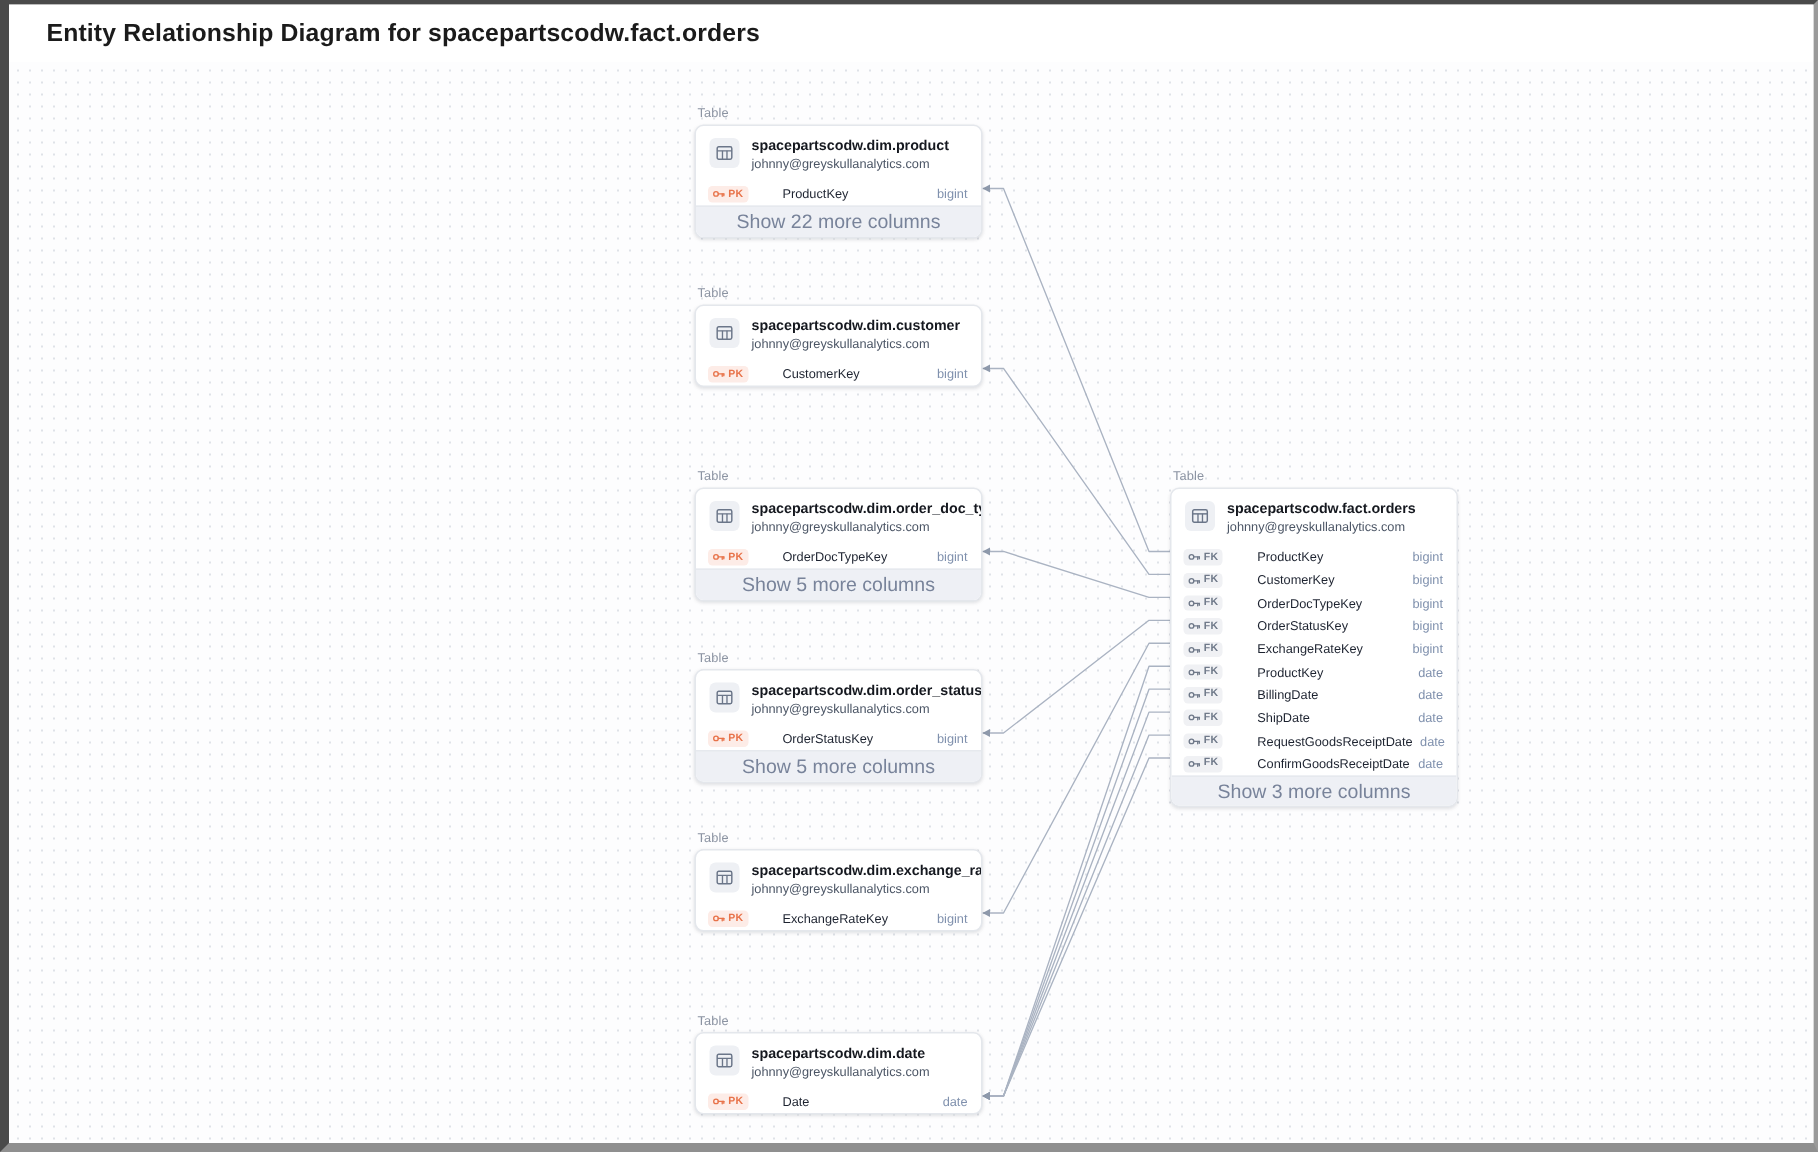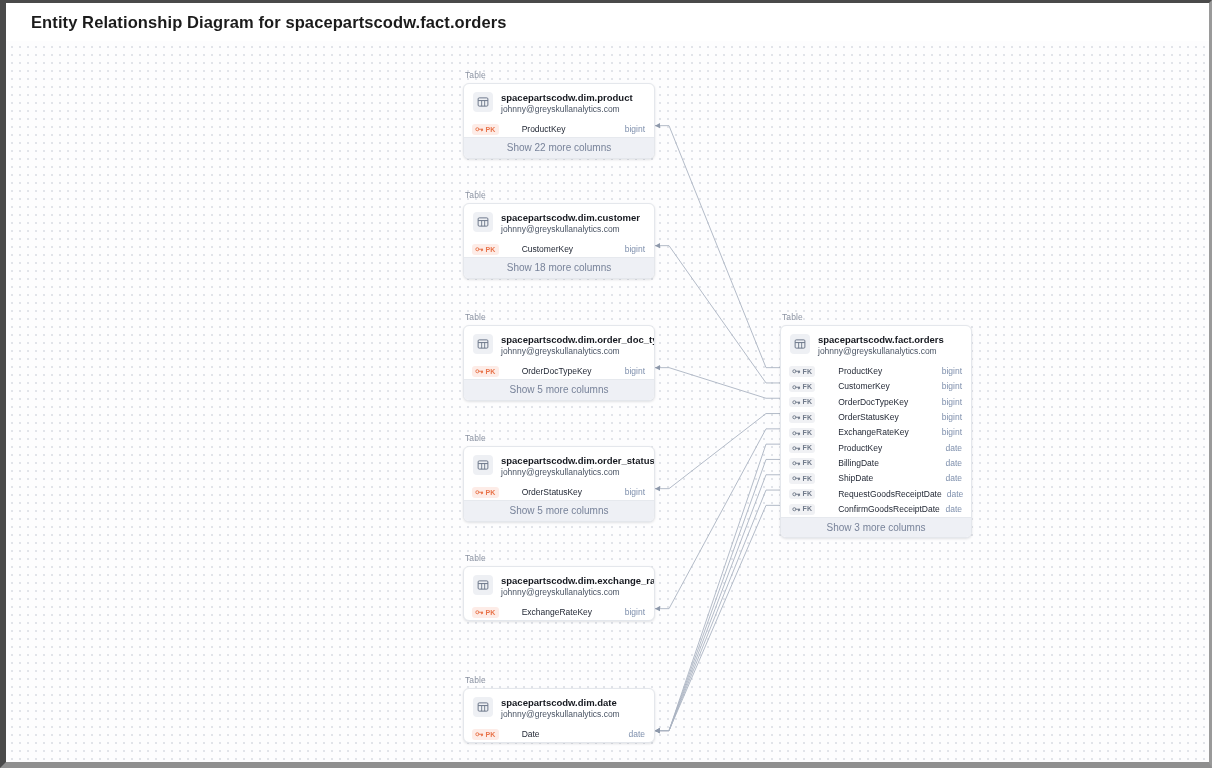--- a/index.html
+++ b/index.html
@@ -149,21 +149,21 @@
     color: #7f90ad;
     line-height: 11px;
     white-space: nowrap;
     flex: 0 0 auto;
     text-align: right;
   }
   .card-footer {
     background: #eef0f5;
     border-top: 1px solid #e6e9ee;
     text-align: center;
-    font-size: 10px;
+    font-size: 13px;
     color: #78839a;
     line-height: 11px;
     padding: 4px 0 4.5px;
   }
 </style>
 </head>
 <body>
 
 <div id="app">
 
@@ -251,21 +251,20 @@
                   <circle cx="4.4" cy="8" r="2.9" fill="none" stroke="#e8734a" stroke-width="1.7"></circle>
                   <line x1="7.1" y1="8" x2="14.3" y2="8" stroke="#e8734a" stroke-width="1.7" stroke-linecap="round"></line>
                   <line x1="12.2" y1="8" x2="12.2" y2="11" stroke="#e8734a" stroke-width="1.7" stroke-linecap="round"></line>
                   <line x1="14.2" y1="8" x2="14.2" y2="10.4" stroke="#e8734a" stroke-width="1.7" stroke-linecap="round"></line>
                 </svg>
                 <span class="badge-text">PK</span>
               </span>
               <span class="col-name">CustomerKey</span>
               <span class="col-type">bigint</span>
             </div>
-            <div class="card-footer">Show 18 more columns</div>
           </div>
         </div>
         <div class="node" style="left: 457px; top: 271px; width: 192px;">
           <div class="node-kind">Table</div>
           <div class="card">
             <div class="card-header">
               <div class="tbl-icon">
                 <svg width="12" height="12" viewBox="0 0 16 16" aria-hidden="true">
                   <rect x="1.5" y="2.5" width="13" height="11" rx="1.4" fill="none" stroke="#6b7689" stroke-width="1.3"></rect>
                   <line x1="1.5" y1="6.1" x2="14.5" y2="6.1" stroke="#6b7689" stroke-width="1.3"></line>

